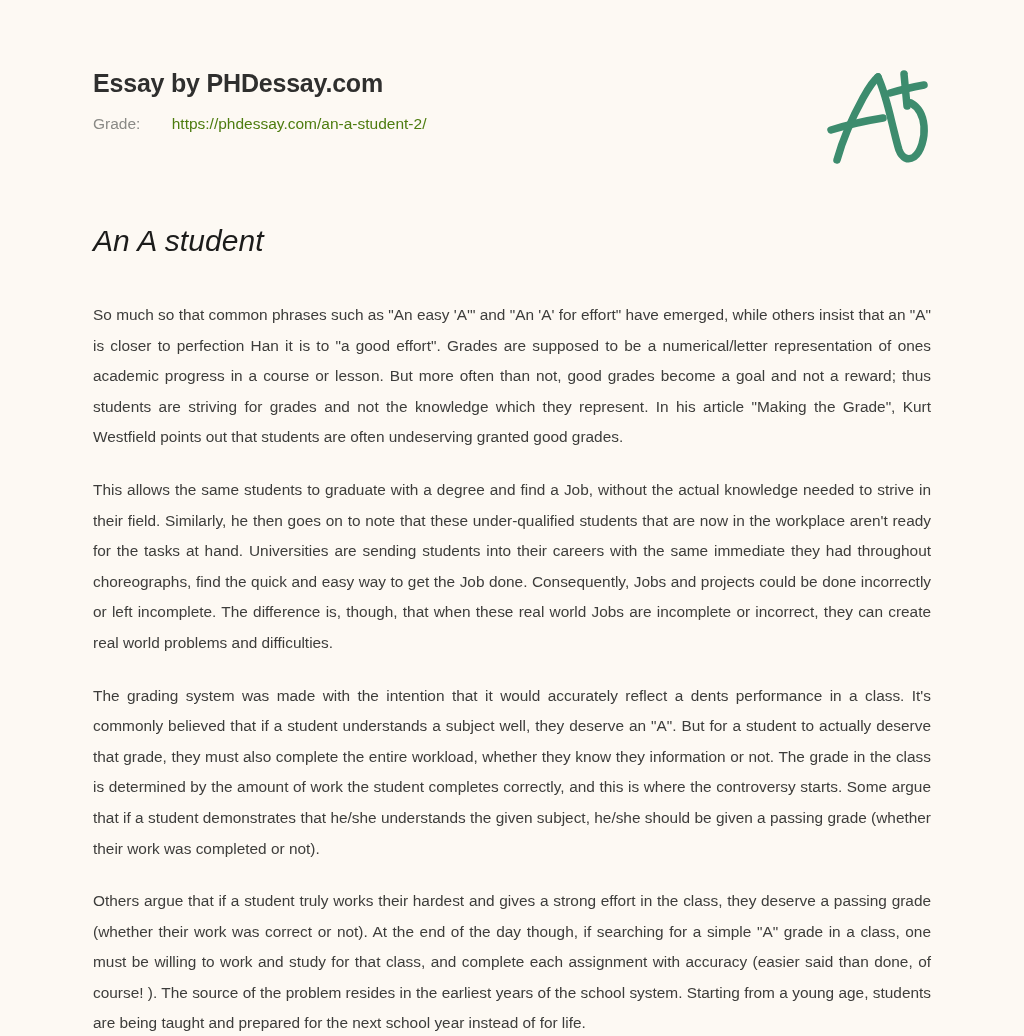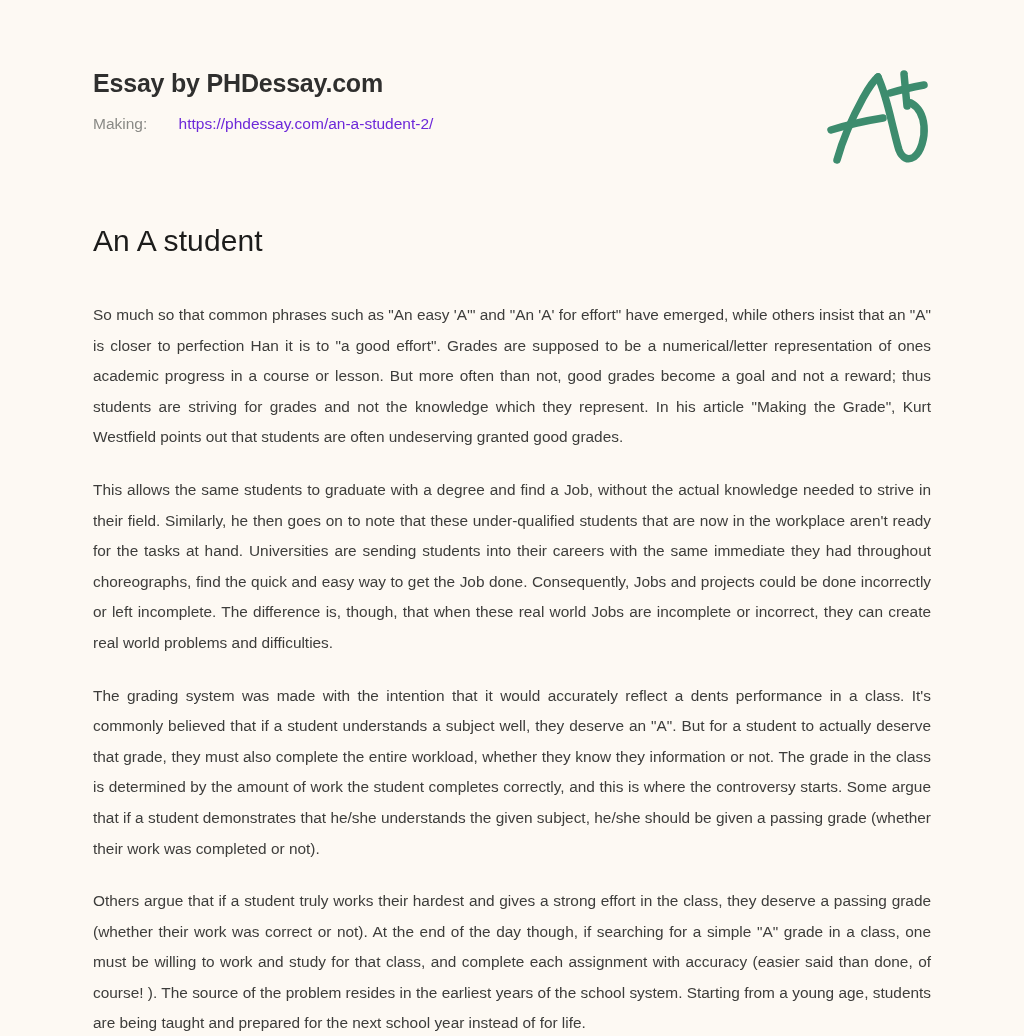--- a/index.html
+++ b/index.html
@@ -55,21 +55,21 @@
 
   .source-line {
     margin-top: 16px;
     font-size: 15.5px;
     color: #8a8a86;
     line-height: 1.3;
     white-space: nowrap;
   }
 
   .source-link {
-    color: #6d28d9;
+    color: #4d7c0f;
     text-decoration: none;
     padding-left: 27px;
   }
 
   
   .logo {
     position: absolute;
     right: 84px;
     top: 68px;
     width: 120px;
@@ -86,20 +86,21 @@
   .article-title {
     position: absolute;
     left: 93px;
     top: 222px;
     margin: 0;
     font-size: 30px;
     font-weight: 400;
     letter-spacing: 0.1px;
     color: #1c1c1b;
     line-height: 1.25;
+    font-style: italic;
   }
 
   .article-body {
     position: absolute;
     left: 93px;
     top: 286px;
     width: 838px;
   }
 
   .article-body p {
@@ -119,21 +120,21 @@
 </head>
 <body>
 
 <div class="page">
 
   <div class="header">
 
     <div class="brand-block">
       <div class="brand-title">Essay by PHDessay.com</div>
       <div class="source-line">
-        <span>Making:</span>
+        <span>Grade:</span>
         <a class="source-link" href="#">https://phdessay.com/an-a-student-2/</a>
       </div>
     </div>
 
     <div class="logo">
       <svg viewBox="0 0 120 98" xmlns="http://www.w3.org/2000/svg">
         <g fill="none" stroke="#3d8c6e" stroke-linecap="round" stroke-linejoin="round">
 
           <path d="M17 92 C 22 74, 32 50, 43 30 C 48 21, 53 13, 58 9" stroke-width="7.5"></path>
 

